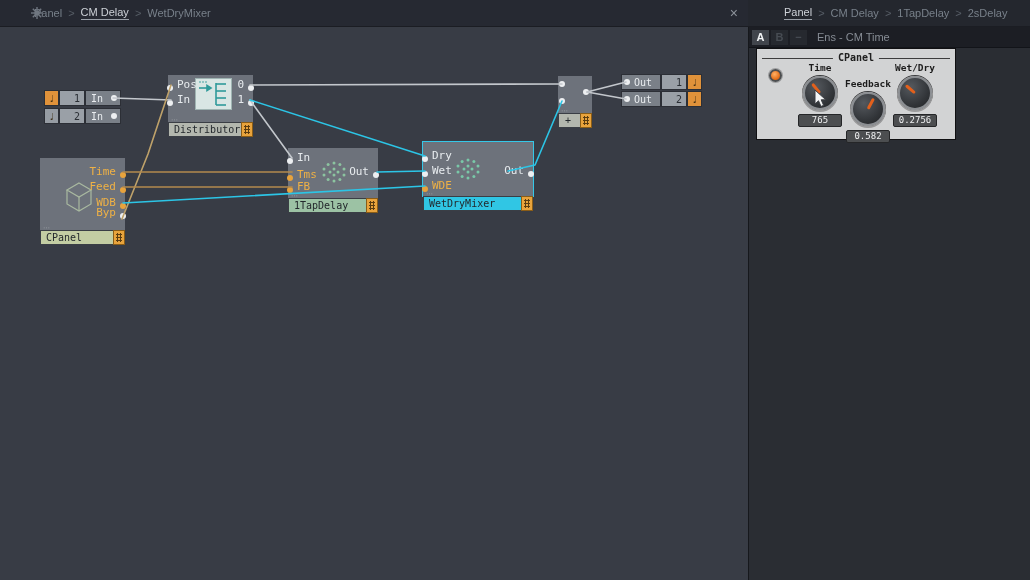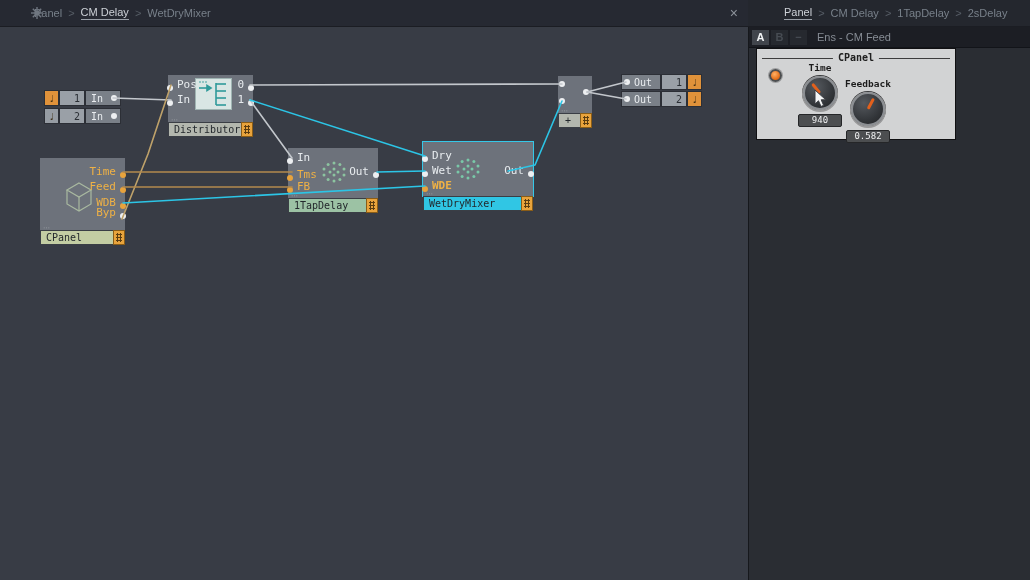--- a/index.html
+++ b/index.html
@@ -251,21 +251,21 @@
       </g>
     </svg>
     <div class="port" style="left:-1px; top:8px;">
       <span class="pdot"></span>
         <span class="plabel">Dry</span>
     </div>
     <div class="port" style="left:-1px; top:23px;">
       <span class="pdot"></span>
         <span class="plabel">Wet</span>
     </div>
-    <div class="port" style="left:-1px; top:38px;font-weight:bold;">
+    <div class="port" style="left:-1px; top:38px;">
       <span class="pdot orange"></span>
         <span class="plabel orange">WDE</span>
     </div>
     <div class="port right" style="right:-1px; top:23px;">
       <span class="pdot"></span>
         <span class="plabel">Out</span>
     </div>
     <div class="resize-dots">⋯</div>
     <div class="mod-label" style="top:54px;">
       <div class="txt" style="background:#30c6e4;">WetDryMixer</div>
@@ -352,40 +352,47 @@
       <polyline points="587,65 626,55" fill="none" stroke="#c3c7cc" stroke-width="1.6" stroke-linecap="round" stroke-linejoin="round"></polyline>
       <polyline points="587,65 626,72" fill="none" stroke="#c3c7cc" stroke-width="1.6" stroke-linecap="round" stroke-linejoin="round"></polyline>
     </svg>
 </div>
 
 <div id="right-panel">
   <div id="panel-header">
     <div class="ab-tab active">A</div>
     <div class="ab-tab">B</div>
     <div class="ab-tab">−</div>
-    <span id="panel-title">Ens - CM Feed</span>
+    <span id="panel-title">Ens - CM Time</span>
   </div>
 
   <div id="cpanel-box">
     <div class="legend-line"></div>
     <div class="legend-text">CPanel</div>
     <div class="led"></div>
 
     <div class="knob-col" style="left:40px;">
       <div class="knob-label">Time</div>
       <div class="knob">
         <div class="knob-ind" style="transform: translate(-50%, -100%) rotate(-40deg);"></div>
       </div>
-      <div class="vbox">940</div>
+      <div class="vbox">765</div>
     </div>
     <div class="knob-col" style="left:88px;margin-top:16px;">
       <div class="knob-label">Feedback</div>
       <div class="knob">
         <div class="knob-ind" style="transform: translate(-50%, -100%) rotate(28deg);"></div>
       </div>
       <div class="vbox">0.582</div>
     </div>
+    <div class="knob-col" style="left:135px;">
+      <div class="knob-label">Wet/Dry</div>
+      <div class="knob">
+        <div class="knob-ind" style="transform: translate(-50%, -100%) rotate(-50deg);"></div>
+      </div>
+      <div class="vbox">0.2756</div>
+    </div>
   </div>
 </div>
 
 <svg id="cursor" width="15" height="20" viewBox="0 0 15 20">
   <polygon points="1,1 1,15 4.5,11.8 7,17.5 9.6,16.3 7.2,10.8 11.8,10.8" fill="#f4f5f6" stroke="#3a3d42" stroke-width="1"></polygon>
 </svg>
 
 </body></html>

